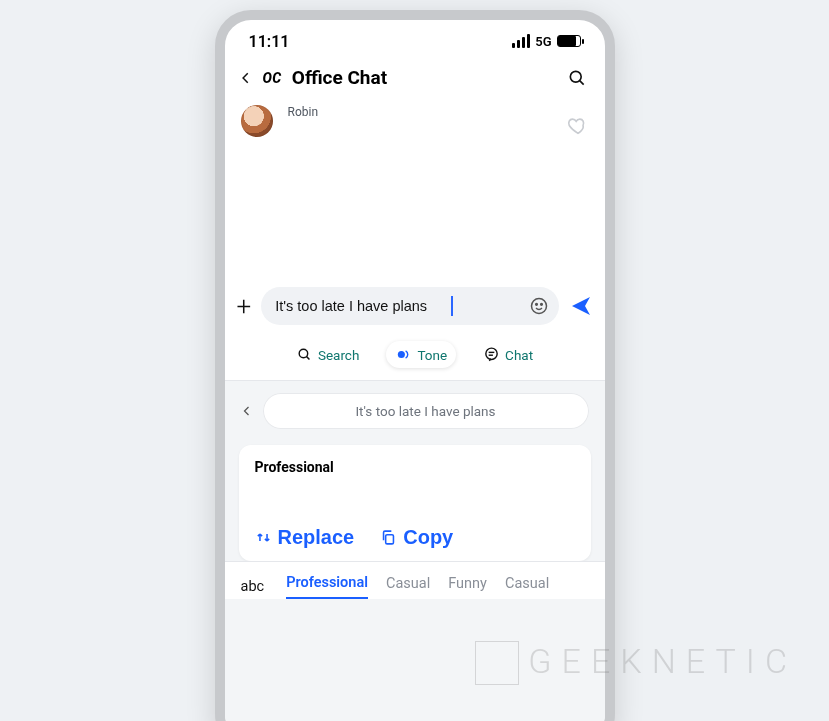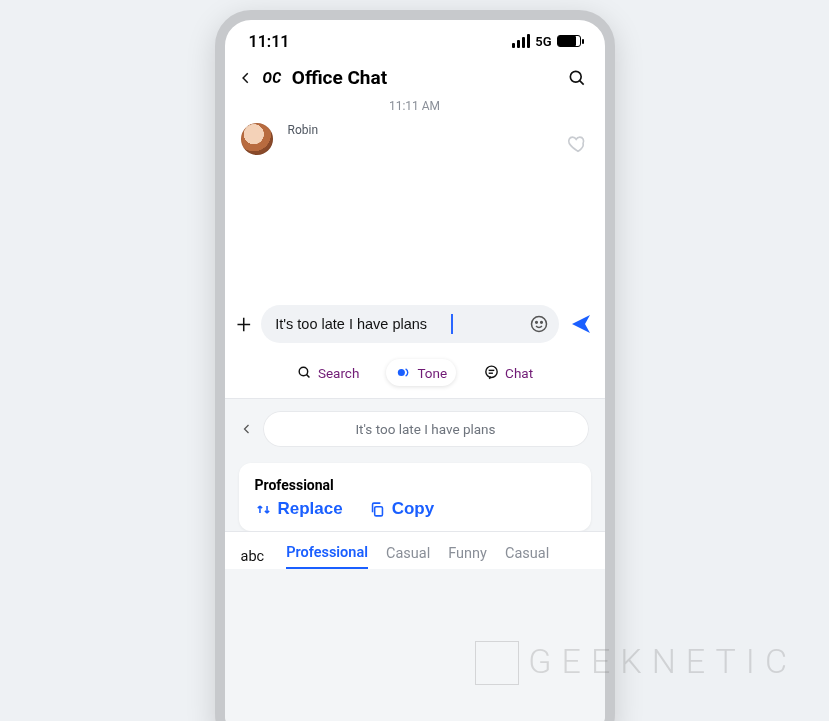--- a/index.html
+++ b/index.html
@@ -104,21 +104,21 @@
   }
   .input-wrap { position: relative; flex:1; display:flex; }
   .input-wrap .text-input { border:none; outline:none; }
   .smile { position:absolute; right:10px; top:50%; transform:translateY(-50%); width:20px; height:20px; color:#555; }
   .caret { position:absolute; left: 190px; top: 9px; width: 1.5px; height: 20px; background: #2a66ff; }
   .send { width: 24px; height: 24px; color:#1a5fff; }
 
   .toolbar {
     display:flex; justify-content:center; gap: 18px; padding: 10px 0 12px 0;
   }
-  .tb-item { display:flex; align-items:center; gap:5px; font-size:13.5px; color:#701a75; padding: 5px 9px; border-radius: 14px; }
+  .tb-item { display:flex; align-items:center; gap:5px; font-size:13.5px; color:#0f766e; padding: 5px 9px; border-radius: 14px; }
   .tb-item.active { background:#fff; box-shadow: 0 1px 4px rgba(0,0,0,0.12); }
   .tb-icon { width:17px; height:17px; }
   .tone-icon { color:#1a5fff; }
 
   .suggest-panel {
     background:#f3f5f7;
     border-top: 1px solid #e5e7eb;
     flex: 1;
     display:flex; flex-direction:column;
   }
@@ -130,21 +130,21 @@
     font-size: 13.5px; color:#6e747d; box-shadow: inset 0 0 0 1px #e7e9ec;
   }
   .card {
     margin: 4px 14px 0 14px; background:#fff; border-radius:12px;
     padding: 14px 16px 12px 16px;
     box-shadow: 0 1px 3px rgba(0,0,0,0.06);
   }
   .card-title { font-size: 14px; font-weight: 700; margin-bottom: 6px; }
   .card-body { font-size: 14px; color:#1a1c1f; line-height: 1.35; margin-bottom: 14px; }
   .card-actions { display:flex; gap: 26px; }
-  .card-btn { display:flex; align-items:center; gap:6px; color:#1a5fff; font-size: 17px; font-weight: 600; background:none; border:none; }
+  .card-btn { display:flex; align-items:center; gap:6px; color:#1a5fff; font-size: 20px; font-weight: 600; background:none; border:none;margin-top:45px; }
   .card-btn svg { width:17px; height:17px; }
 
   .tone-tabs {
     display:flex; align-items:center; gap: 18px;
     padding: 12px 16px 0 16px;
     font-size: 14.5px;
     color:#8a8f98;
     background: #fff;
     border-top: 1px solid #e5e7eb;
   }
@@ -178,21 +178,20 @@
         <polyline points="15 4 7 12 15 20"></polyline>
       </svg>
     <div class="chat-avatar">OC</div>
     <div class="chat-title">Office Chat</div>
     <svg class="search-icon" viewBox="0 0 24 24" fill="none" stroke="#111" stroke-width="2">
         <circle cx="10.5" cy="10.5" r="6.5"></circle>
         <line x1="20" y1="20" x2="15.2" y2="15.2"></line>
       </svg>
   </div>
 
-  <div class="timestamp">11:11 AM</div>
 
   <div class="message-row">
     <div class="avatar"></div>
     <div class="msg-content">
       <div class="sender">Robin</div>
     </div>
     <svg class="heart" viewBox="0 0 24 24" fill="none" stroke="currentColor" stroke-width="1.8">
         <path d="M12 20s-7-4.35-9.5-8.5C.9 8 2.7 4.5 6 4.5c2 0 3.3 1.1 4 2.3.7-1.2 2-2.3 4-2.3 3.3 0 5.1 3.5 3.5 7C19 15.65 12 20 12 20z"></path>
       </svg>
   </div>

